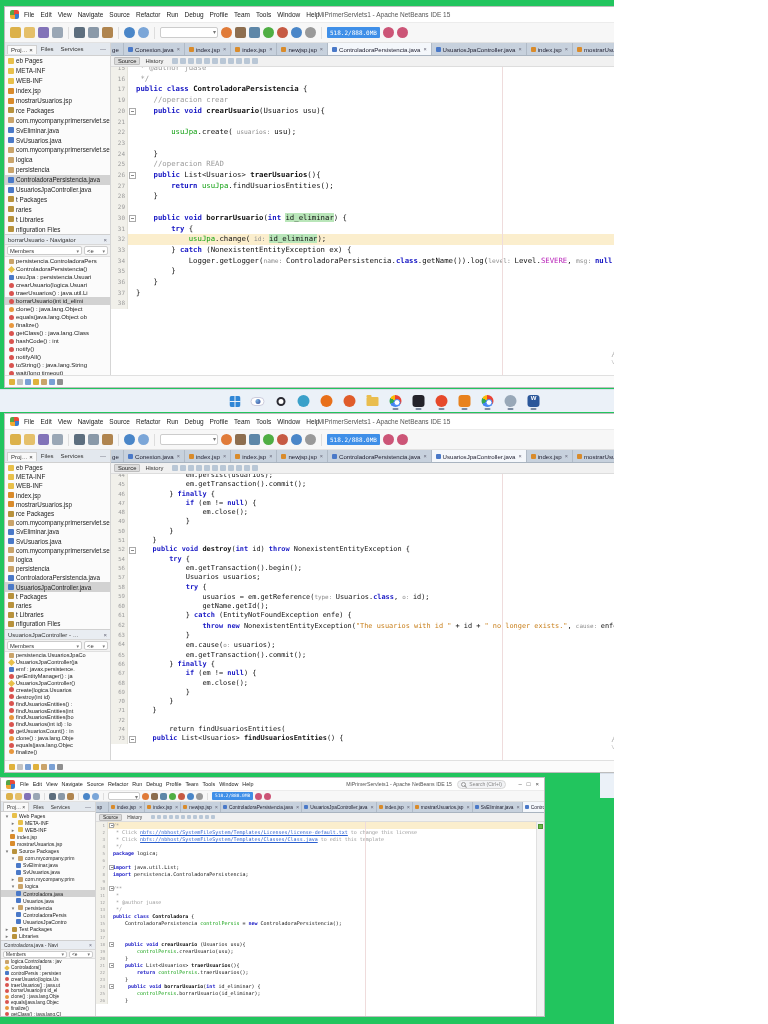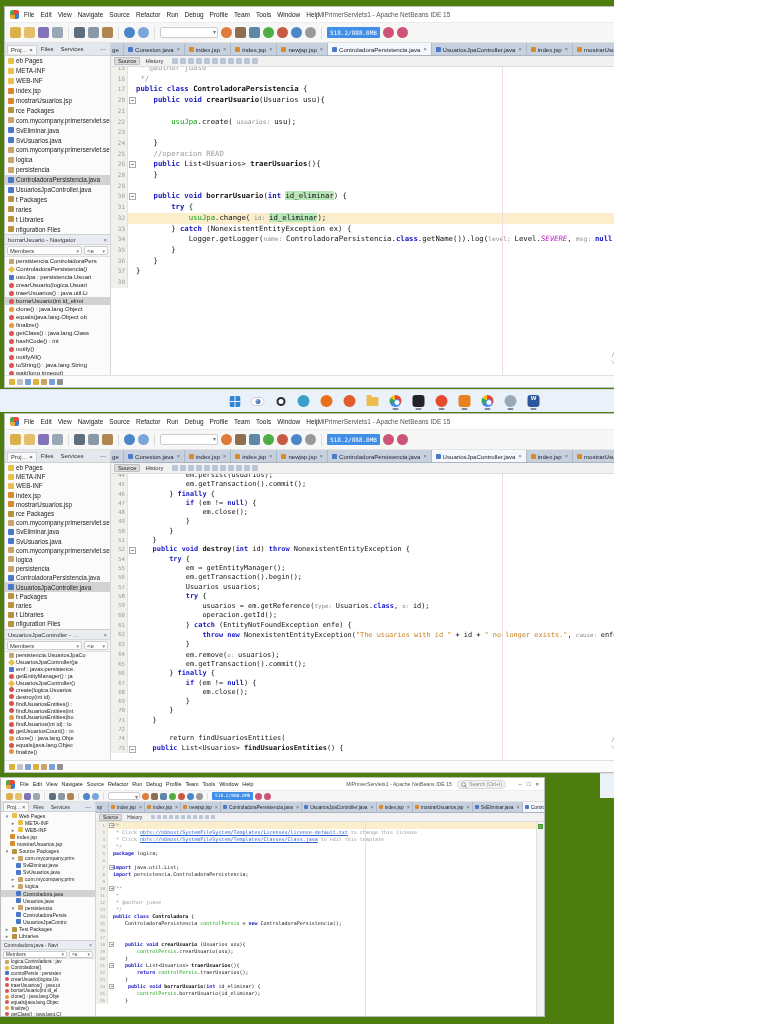--- a/index.html
+++ b/index.html
@@ -1,17 +1,17 @@
 <!DOCTYPE html>
 <html><head>
 <meta charset="utf-8">
 <style>
   *{box-sizing:border-box;margin:0;padding:0}
   html,body{background:#fff}
-  .page{position:relative;width:614px;height:1024px;background:#4d7c0f;overflow:hidden;
+  .page{position:relative;width:614px;height:1024px;background:#22c55e;overflow:hidden;
         font-family:"Liberation Sans",sans-serif}
 
   
   .nbwin{position:absolute;display:flex;flex-direction:column;background:#fff;
          border:1px solid #bdbdbd;overflow:hidden}
   .win1{left:4px;top:6px;width:760px;height:382px}
   .win2{left:4px;top:413px;width:760px;height:360px}
   .win3{left:0;top:777px;width:545px;height:240px}
 
   .tbar{position:relative;display:flex;align-items:center;gap:5px;padding:0 5px;
@@ -145,21 +145,21 @@
   .win3 .fb::after{width:3px;height:3px;top:1px;background:linear-gradient(#888,#888) center/2px 1px no-repeat #fff}
   .ct{flex:1;white-space:pre;overflow:hidden;color:#111}
   .cur .ct,.cur .fcol{background:#fbeecd}
   .tk-p{color:#111}
   .tk-k{color:#1717c4;font-weight:bold}
   .tk-t{color:#111;font-weight:bold}
   .tk-c{color:#999}
   .tk-s{color:#c87f1a}
   .tk-f{color:#12a012}
   .tk-h{color:#8d8d8d;font-size:86%}
-  .tk-v{color:#b822b8;font-style:italic}
+  .tk-v{color:#b822b8;}
   .tk-l{color:#2a5fd0;text-decoration:underline}
   .tk-o{background:#b9e6b9}
 
   .mline{position:absolute;top:0;bottom:0;left:60%;width:1px;background:#efdcdc}
   .stripe{position:absolute;top:0;bottom:0;right:0;width:8px;background:#f3f3f3;border-left:1px solid #e0e0e0}
   .ok{position:absolute;top:2px;right:1px;width:5px;height:5px;background:#6cb64a;border:1px solid #4c9430;display:block}
   .vthumb{position:absolute;right:8px;top:8px;width:5px;height:48px;background:#d5d5d5;border-radius:2px;display:block}
   .wmark{position:absolute;right:40px;bottom:10px;color:#b5b5b5}
   .w1l{display:block;font-size:9.5px}
   .w2l{display:block;font-size:6px;color:#c2c2c2}
@@ -506,20 +506,25 @@
                 <span class="ln">16</span>
                 <span class="fcol"></span>
                 <span class="ct"><span class="tk-c"> */</span></span>
               </div>
               <div class="cl">
                 <span class="ln">17</span>
                 <span class="fcol"></span>
                 <span class="ct"><span class="tk-k">public</span><span class="tk-p"> </span><span class="tk-k">class</span><span class="tk-p"> </span><span class="tk-t">ControladoraPersistencia</span><span class="tk-p"> {</span></span>
               </div>
               <div class="cl">
+                <span class="ln">19</span>
+                <span class="fcol"></span>
+                <span class="ct"><span class="tk-c">    //operacion crear</span></span>
+              </div>
+              <div class="cl">
                 <span class="ln">20</span>
                 <span class="fcol fb"></span>
                 <span class="ct"><span class="tk-p">    </span><span class="tk-k">public</span><span class="tk-p"> </span><span class="tk-k">void</span><span class="tk-p"> </span><span class="tk-t">crearUsuario</span><span class="tk-p">(Usuarios usu){</span></span>
               </div>
               <div class="cl">
                 <span class="ln">21</span>
                 <span class="fcol"></span>
                 <span class="ct"> </span>
               </div>
               <div class="cl">
@@ -539,20 +544,25 @@
               </div>
               <div class="cl">
                 <span class="ln">25</span>
                 <span class="fcol"></span>
                 <span class="ct"><span class="tk-c">    //operacion READ</span></span>
               </div>
               <div class="cl">
                 <span class="ln">26</span>
                 <span class="fcol fb"></span>
                 <span class="ct"><span class="tk-p">    </span><span class="tk-k">public</span><span class="tk-p"> List&lt;Usuarios&gt; </span><span class="tk-t">traerUsuarios</span><span class="tk-p">(){</span></span>
+              </div>
+              <div class="cl">
+                <span class="ln">27</span>
+                <span class="fcol"></span>
+                <span class="ct"><span class="tk-p">        </span><span class="tk-k">return</span><span class="tk-p"> </span><span class="tk-f">usuJpa</span><span class="tk-p">.findUsuariosEntities();</span></span>
               </div>
               <div class="cl">
                 <span class="ln">28</span>
                 <span class="fcol"></span>
                 <span class="ct"><span class="tk-p">    }</span></span>
               </div>
               <div class="cl">
                 <span class="ln">29</span>
                 <span class="fcol"></span>
                 <span class="ct"> </span>
@@ -1040,25 +1050,20 @@
                 <span class="ln">52</span>
                 <span class="fcol fb"></span>
                 <span class="ct"><span class="tk-p">    </span><span class="tk-k">public</span><span class="tk-p"> </span><span class="tk-k">void</span><span class="tk-p"> </span><span class="tk-t">destroy</span><span class="tk-p">(</span><span class="tk-k">int</span><span class="tk-p"> id) </span><span class="tk-k">throw</span><span class="tk-p"> NonexistentEntityException {</span></span>
               </div>
               <div class="cl">
                 <span class="ln">54</span>
                 <span class="fcol"></span>
                 <span class="ct"><span class="tk-p">        </span><span class="tk-k">try</span><span class="tk-p"> {</span></span>
               </div>
               <div class="cl">
-                <span class="ln">55</span>
-                <span class="fcol"></span>
-                <span class="ct"><span class="tk-p">            em = getEntityManager();</span></span>
-              </div>
-              <div class="cl">
                 <span class="ln">56</span>
                 <span class="fcol"></span>
                 <span class="ct"><span class="tk-p">            em.getTransaction().begin();</span></span>
               </div>
               <div class="cl">
                 <span class="ln">57</span>
                 <span class="fcol"></span>
                 <span class="ct"><span class="tk-p">            Usuarios usuarios;</span></span>
               </div>
               <div class="cl">
@@ -1067,41 +1072,41 @@
                 <span class="ct"><span class="tk-p">            </span><span class="tk-k">try</span><span class="tk-p"> {</span></span>
               </div>
               <div class="cl">
                 <span class="ln">59</span>
                 <span class="fcol"></span>
                 <span class="ct"><span class="tk-p">                usuarios = em.getReference(</span><span class="tk-h">type: </span><span class="tk-p">Usuarios.</span><span class="tk-k">class</span><span class="tk-p">, </span><span class="tk-h">o: </span><span class="tk-p">id);</span></span>
               </div>
               <div class="cl">
                 <span class="ln">60</span>
                 <span class="fcol"></span>
-                <span class="ct"><span class="tk-p">                operacion.getId();</span></span>
+                <span class="ct"><span class="tk-p">                getName.getId();</span></span>
               </div>
               <div class="cl">
                 <span class="ln">61</span>
                 <span class="fcol"></span>
                 <span class="ct"><span class="tk-p">            } </span><span class="tk-k">catch</span><span class="tk-p"> (EntityNotFoundException enfe) {</span></span>
               </div>
               <div class="cl">
                 <span class="ln">62</span>
                 <span class="fcol"></span>
                 <span class="ct"><span class="tk-p">                </span><span class="tk-k">throw</span><span class="tk-p"> </span><span class="tk-k">new</span><span class="tk-p"> NonexistentEntityException(</span><span class="tk-s">"The usuarios with id "</span><span class="tk-p"> + id + </span><span class="tk-s">" no longer exists."</span><span class="tk-p">, </span><span class="tk-h">cause: </span><span class="tk-p">enfe);</span></span>
               </div>
               <div class="cl">
                 <span class="ln">63</span>
                 <span class="fcol"></span>
                 <span class="ct"><span class="tk-p">            }</span></span>
               </div>
               <div class="cl">
                 <span class="ln">64</span>
                 <span class="fcol"></span>
-                <span class="ct"><span class="tk-p">            em.remove(</span><span class="tk-h">o: </span><span class="tk-p">usuarios);</span></span>
+                <span class="ct"><span class="tk-p">            em.cause(</span><span class="tk-h">o: </span><span class="tk-p">usuarios);</span></span>
               </div>
               <div class="cl">
                 <span class="ln">65</span>
                 <span class="fcol"></span>
                 <span class="ct"><span class="tk-p">            em.getTransaction().commit();</span></span>
               </div>
               <div class="cl">
                 <span class="ln">66</span>
                 <span class="fcol"></span>
                 <span class="ct"><span class="tk-p">        } </span><span class="tk-k">finally</span><span class="tk-p"> {</span></span>

